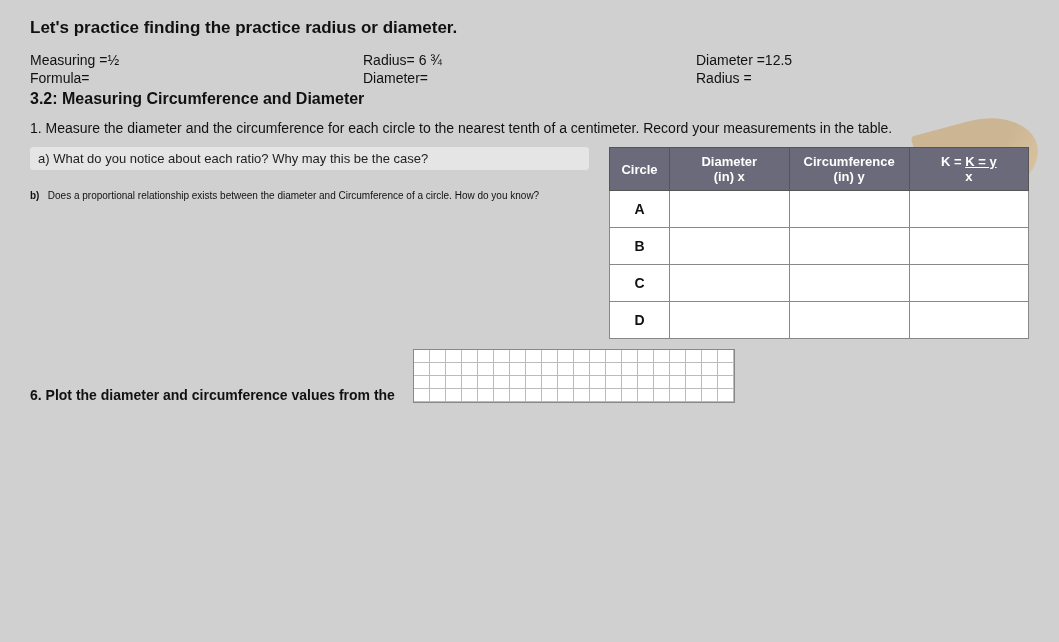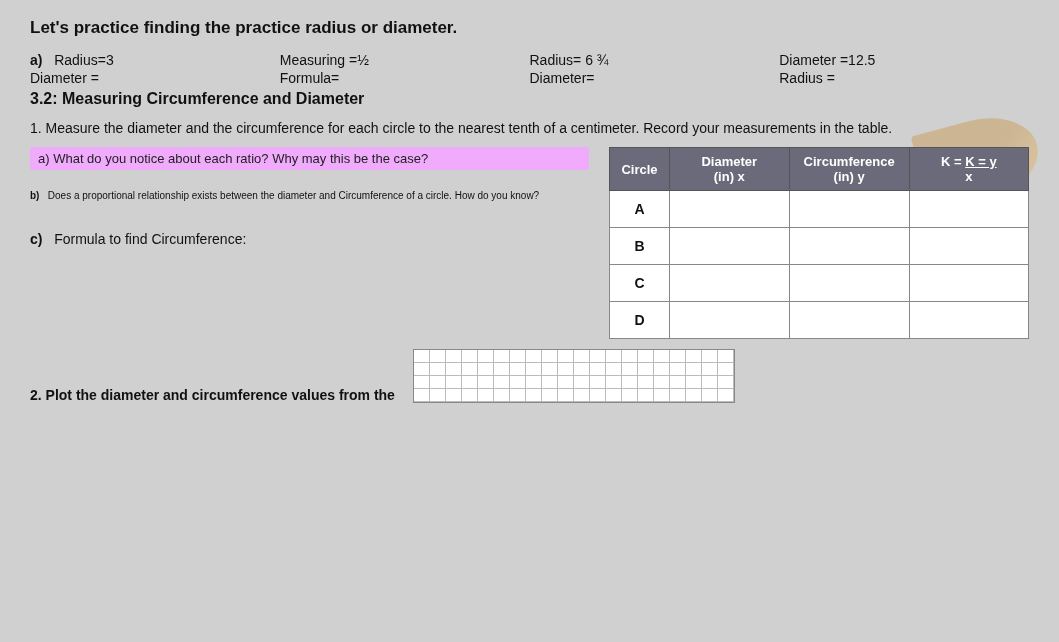--- a/index.html
+++ b/index.html
@@ -62,21 +62,21 @@
       display: flex;
       gap: 20px;
       margin-top: 8px;
     }
     .left-col {
       flex: 1;
       font-size: 14px;
       color: #111;
     }
     .notice-box {
-      background: #f0abfc;
+      background: #e5e5e5;
       border-radius: 3px;
       padding: 4px 8px;
       margin-bottom: 6px;
       font-size: 13px;
       color: #222;
     }
     .question-b {
       margin-top: 18px;
       font-size: 10px;
       color: #111;
@@ -160,28 +160,20 @@
 </head>
 <body>
 
 <div class="page">
 
   <div class="top-section">
     <div class="practice-title">Let's practice finding the practice radius or diameter.</div>
 
     <div class="practice-row">
 
-      <div class="practice-col">
-        <span class="question-label">a)</span>
-        &nbsp;
-        <span>Radius=3</span>
-        <div class="sub">
-          <span>Diameter =</span>
-        </div>
-      </div>
 
       <div class="practice-col">
         <span>Measuring =½</span>
         <div class="sub">
           <span>Formula=</span>
         </div>
       </div>
 
       <div class="practice-col">
         <span>Radius= 6 ¾</span>
@@ -212,25 +204,20 @@
         <div class="notice-box">
           <span>a) What do you notice about each  ratio? Why may this be the case?</span>
         </div>
 
         <div class="question-b">
           <span class="question-label">b)</span>
           &nbsp;
           <span>Does a proportional relationship exists between the diameter and Circumference of a circle. How do you know?</span>
         </div>
 
-        <div class="question-c" style="margin-top:28px;">
-          <span class="question-label">c)</span>
-          &nbsp;
-          <span>Formula to find Circumference:</span>
-        </div>
       </div>
 
       <div class="right-col">
         <table class="data-table">
           <thead>
             <tr>
               <th>
                 <span>Circle</span>
               </th>
               <th>Diameter<br>(in) x</th>
@@ -265,21 +252,21 @@
               <td class="empty-col"></td>
               <td class="empty-col"></td>
               <td class="empty-col"></td>
             </tr>
           </tbody>
         </table>
       </div>
     </div>
 
     <div style="display:flex; align-items:flex-end; margin-top:10px; gap:8px;">
-      <div class="plot-section">2. Plot the diameter and circumference values from the</div>
+      <div class="plot-section">6. Plot the diameter and circumference values from the</div>
 
       <div style="display:flex; margin-left:10px;">
         <div style="display:grid; grid-template-columns: repeat(20,16px); grid-template-rows: repeat(4,13px); border:1px solid #888; background:#fff;">
           <div style="border-right: 1px solid rgb(187, 187, 187); border-bottom: 1px solid rgb(187, 187, 187); width: 16px; height: 13px;"></div>
             <div style="border-right: 1px solid rgb(187, 187, 187); border-bottom: 1px solid rgb(187, 187, 187); width: 16px; height: 13px;"></div>
             <div style="border-right: 1px solid rgb(187, 187, 187); border-bottom: 1px solid rgb(187, 187, 187); width: 16px; height: 13px;"></div>
             <div style="border-right: 1px solid rgb(187, 187, 187); border-bottom: 1px solid rgb(187, 187, 187); width: 16px; height: 13px;"></div>
             <div style="border-right: 1px solid rgb(187, 187, 187); border-bottom: 1px solid rgb(187, 187, 187); width: 16px; height: 13px;"></div>
             <div style="border-right: 1px solid rgb(187, 187, 187); border-bottom: 1px solid rgb(187, 187, 187); width: 16px; height: 13px;"></div>
             <div style="border-right: 1px solid rgb(187, 187, 187); border-bottom: 1px solid rgb(187, 187, 187); width: 16px; height: 13px;"></div>

